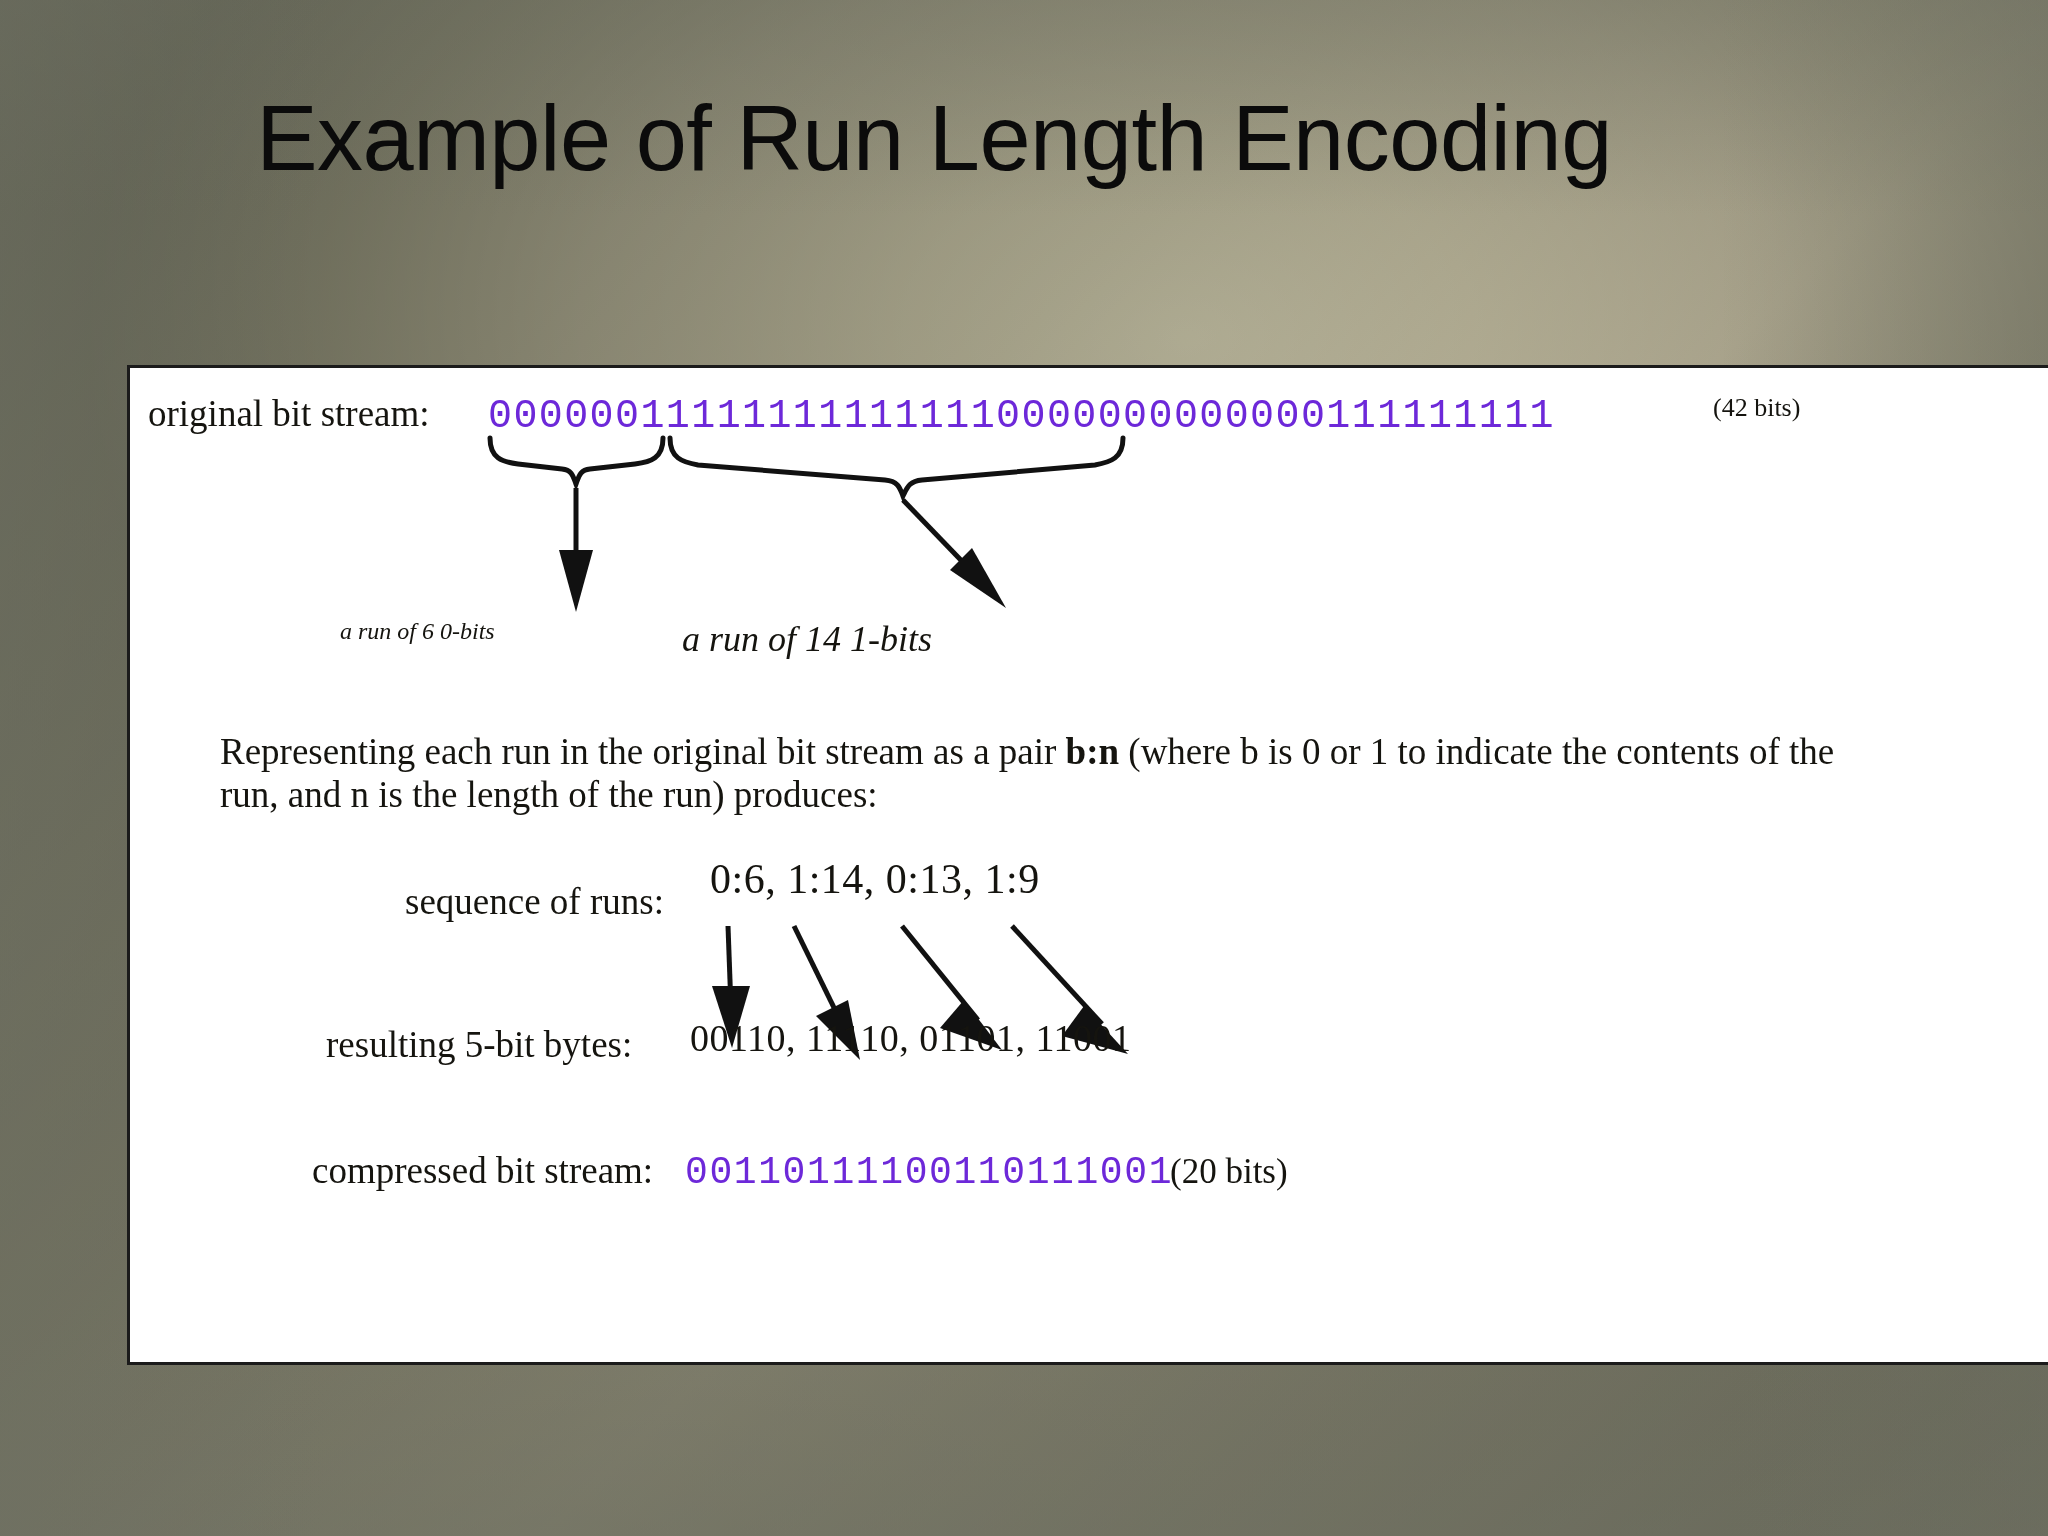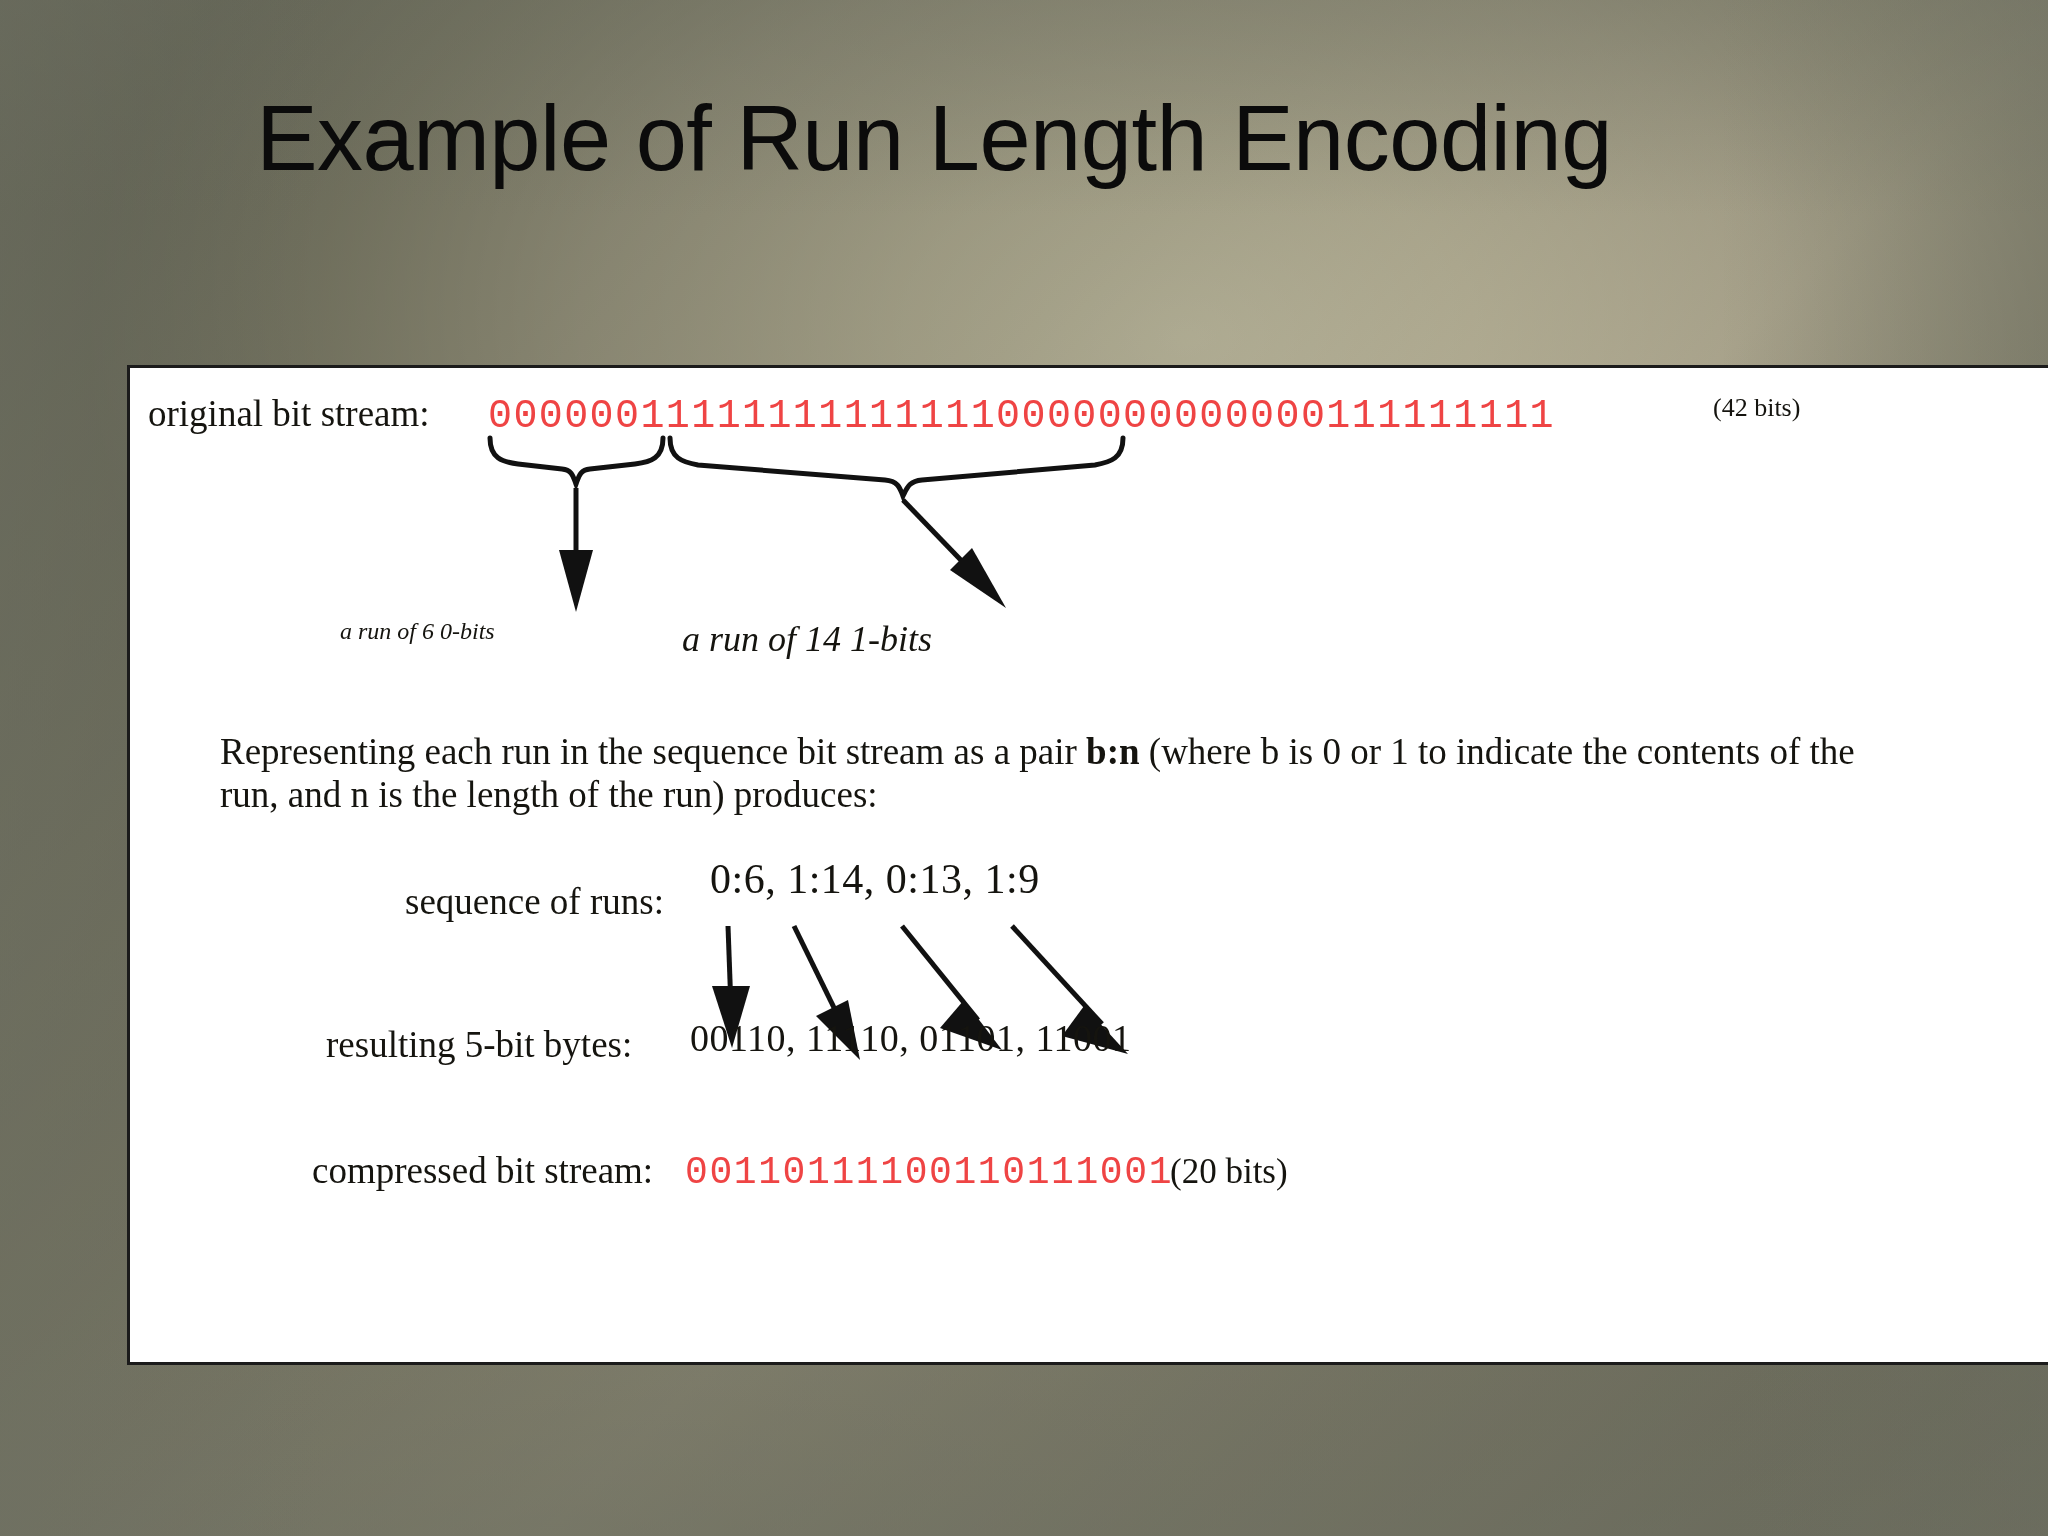--- a/index.html
+++ b/index.html
@@ -65,21 +65,21 @@
     z-index: 2;
     overflow: hidden;
   }
 
   .fig-serif {
     font-family: "Liberation Serif", "DejaVu Serif", serif;
     color: #15140f;
   }
   .fig-mono {
     font-family: "Liberation Mono", "DejaVu Sans Mono", monospace;
-    color: #ef4444;
+    color: #6d28d9;
   }
 
   
   #orig-label {
     position: absolute;
     left: 18px;
     top: 24px;
     font-size: 37px;
     white-space: nowrap;
   }
@@ -240,21 +240,21 @@
       <g>
         <line x1="773" y1="70" x2="852" y2="152" stroke="#111" stroke-width="5"></line>
         <polygon points="876,178 820,140 842,118" fill="#111"></polygon>
       </g>
     </svg>
 
     <div id="run-a" class="fig-serif">a run of 6 0-bits</div>
     <div id="run-b" class="fig-serif">a run of 14 1-bits</div>
 
     <div id="para" class="fig-serif">
-      <span>Representing each run in the sequence bit stream as a pair </span><b>b:n</b><span> (where b is 0 or 1 to indicate the contents of the run, and n is the length of the run) produces:</span>
+      <span>Representing each run in the original bit stream as a pair </span><b>b:n</b><span> (where b is 0 or 1 to indicate the contents of the run, and n is the length of the run) produces:</span>
     </div>
 
     <div id="runs-label" class="fig-serif">sequence of runs:</div>
     <div id="runs-value" class="fig-serif">0:6, 1:14, 0:13, 1:9</div>
 
     <svg id="arrows-svg" viewBox="0 0 1793 200">
       <g>
         <line x1="598" y1="10" x2="601" y2="92" stroke="#111" stroke-width="5"></line>
         <polygon points="602,132 582,70 620,70" fill="#111"></polygon>
       </g>

